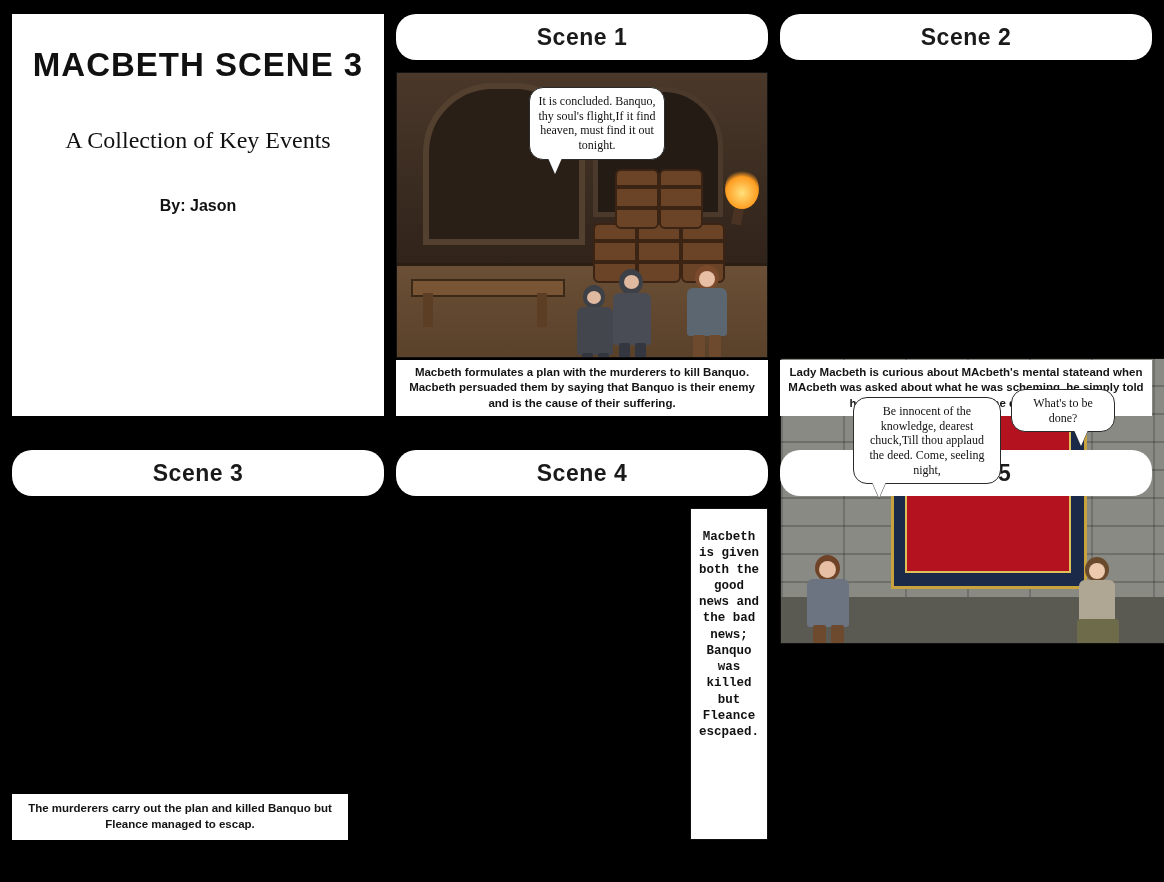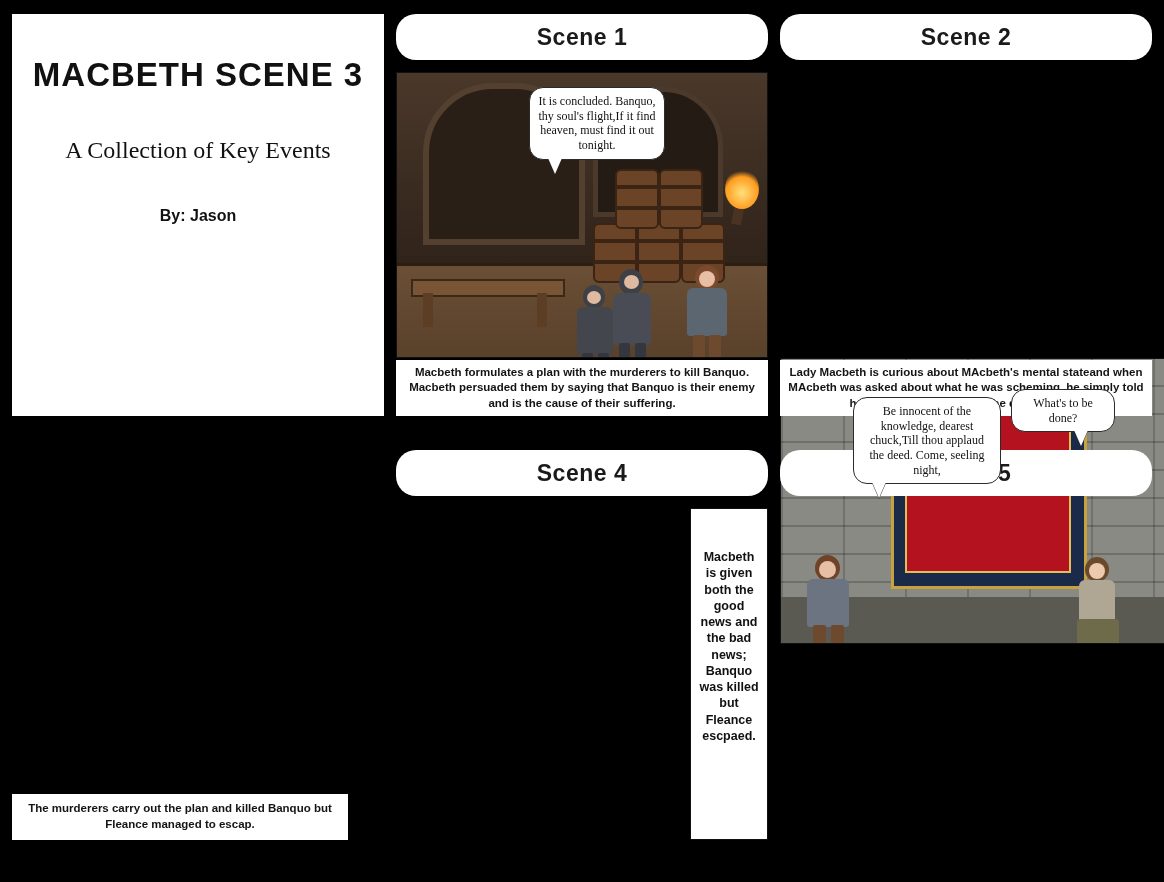--- a/index.html
+++ b/index.html
@@ -56,21 +56,21 @@
     align-items: center;
     justify-content: center;
   }
   
   .titlecard {
     background: #ffffff;
     display: flex;
     flex-direction: column;
     align-items: center;
     justify-content: flex-start;
-    padding-top: 42px;
+    padding-top: 32px;
     box-sizing: border-box;
   }
   .titlecard .main-title {
     font-family: "Liberation Sans", sans-serif;
     font-weight: bold;
     font-size: 33px;
     color: #111111;
     letter-spacing: 1px;
     text-align: center;
   }
@@ -114,26 +114,26 @@
     bottom: -15px;
     left: 28px;
     filter: drop-shadow(0 1px 0 #2b2b2b);
   }
   .bubble.tail-right:after { left: auto; right: 26px; }
   .bubble.tail-left:after { left: 18px; }
 
   .sidebox {
     background: #ffffff;
     color: #111;
-    font-family: Liberation Sans, sans-serif;
+    font-family: Liberation Mono, monospace;
     font-weight: bold;
     font-size: 12.5px;
     line-height: 1.3;
     text-align: center;
-    padding: 40px 6px;
+    padding: 20px 6px;
     box-sizing: border-box;
     border: 1px solid #111;
   }
 
   
   .fig { position: absolute; }
   .head { position: absolute; border-radius: 50%; }
   .body-sh { position: absolute; border-radius: 6px 6px 3px 3px; }
   .leg { position: absolute; border-radius: 2px; }
   .floor { position: absolute; left:0; right:0; }
@@ -252,20 +252,21 @@
       <div class="body-sh" style="left:2px; top:23px; width:36px; height:42px; background:#b0a694;"></div>
       <div style="position:absolute; left:0; top:62px; width:42px; height:56px; background:#6d6b4a; border-radius:4px 4px 8px 8px;"></div>
     </div>
 
     <div class="bubble tail-left" style="left:72px; top:38px; width:148px;">Be innocent of the knowledge, dearest chuck,Till thou applaud the deed. Come, seeling night,</div>
     <div class="bubble tail-right" style="left:230px; top:30px; width:104px;">What's to be done?</div>
   </div>
 
   <div class="cell caption" style="left:780px; top:360px; width:372px; height:56px;">Lady Macbeth is curious about MAcbeth's mental stateand when MAcbeth was asked about what he was scheming, he simply told her that she" know when the deed is done.</div>
 
+  <div class="cell panel-title" style="left:12px; top:450px; width:372px; height:46px;">Scene 3</div>
   <div class="cell panel-title" style="left:396px; top:450px; width:372px; height:46px;">Scene 4</div>
   <div class="cell panel-title" style="left:780px; top:450px; width:372px; height:46px;">Scene 5</div>
 
   <div class="cell caption" style="left:12px; top:794px; width:336px; height:46px;">The murderers carry out the plan and killed Banquo but Fleance managed to escap.</div>
 
   <div class="cell sidebox" style="left:690px; top:508px; width:78px; height:332px;">Macbeth is given both the good news and the bad news; Banquo was killed but Fleance escpaed.</div>
 
 
 </div>
 

